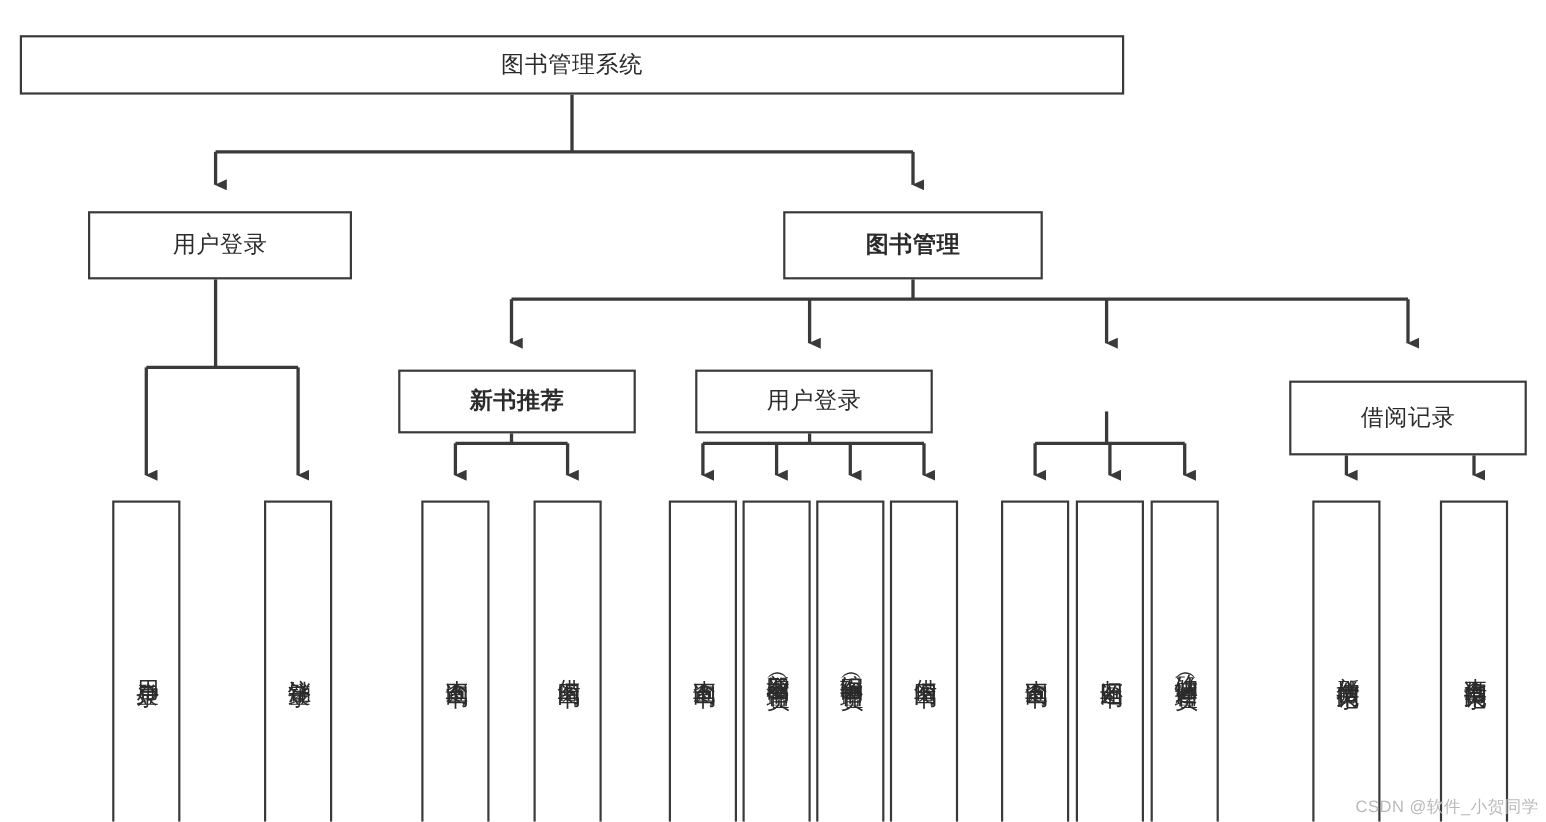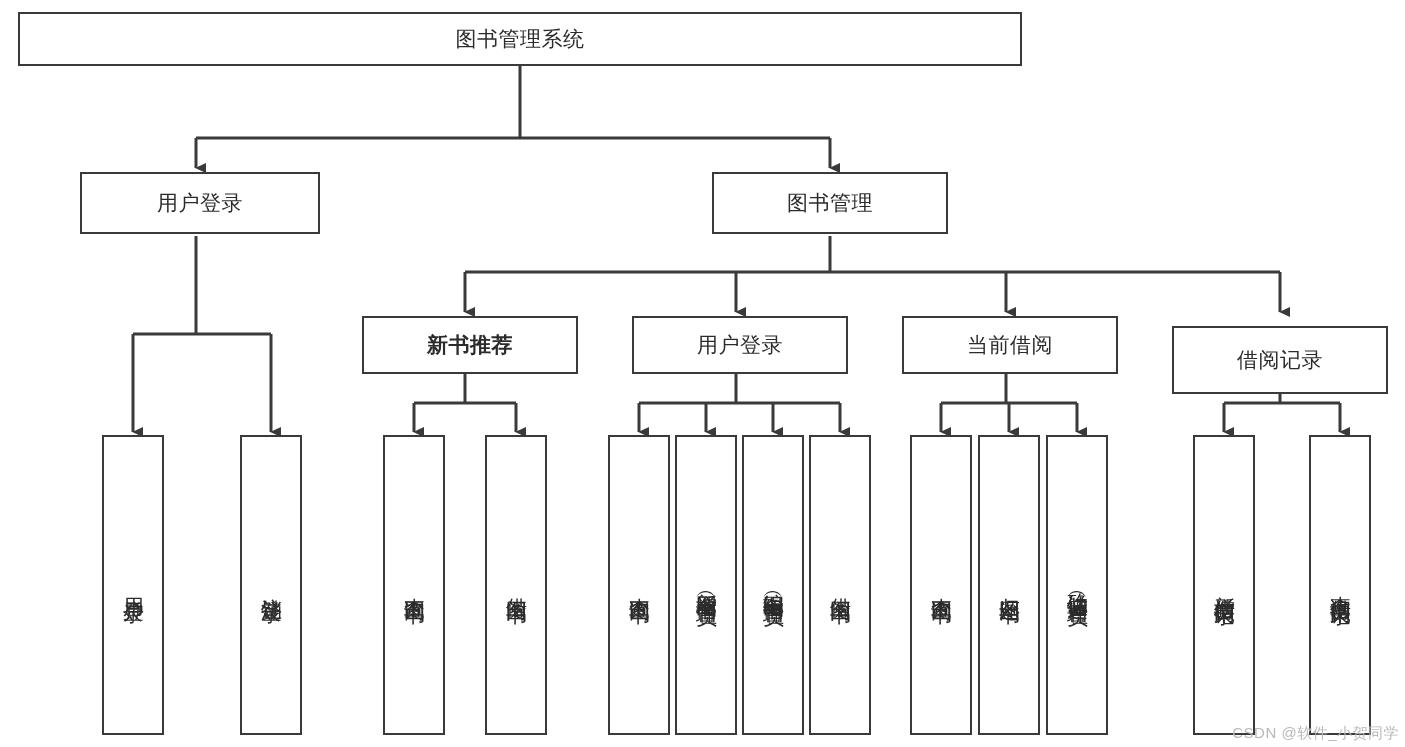--- a/index.html
+++ b/index.html
@@ -27,20 +27,21 @@
   }
   .node {
     position: absolute;
     box-sizing: border-box;
     background: #ffffff;
     border: 2px solid #3a3a3a;
     display: flex;
     align-items: center;
     justify-content: center;
     color: #2b2b2b;
+    margin-top: 20px;
   }
   .node-h {
     font-size: 21px;
     letter-spacing: 0.5px;
     line-height: 1.2;
     white-space: nowrap;
   }
   .node-leaf {
     font-size: 21px;
     line-height: 1.18;
@@ -121,32 +122,29 @@
     </g>
   </svg>
 
   <div class="node node-h" style="left:18px; top:12px; width:1004px; height:54px;">
     <span>图书管理系统</span>
   </div>
 
   <div class="node node-h" style="left:80px; top:172px; width:240px; height:62px;">
     <span>用户登录</span>
   </div>
-  <div class="node node-h" style="left:712px; top:172px; width:236px; height:62px;">
+  <div class="node node-h" style="left:712px; top:172px; width:236px; height:62px;font-weight:bold;">
     <span>图书管理</span>
   </div>
 
   <div class="node node-h" style="left:362px; top:316px; width:216px; height:58px;font-weight:bold;">
     <span>新书推荐</span>
   </div>
   <div class="node node-h" style="left:632px; top:316px; width:216px; height:58px;">
     <span>用户登录</span>
-  </div>
-  <div class="node node-h" style="left:902px; top:316px; width:216px; height:58px;">
-    <span>当前借阅</span>
   </div>
   <div class="node node-h" style="left:1172px; top:326px; width:216px; height:68px;justify-content:center;">
     <span>借阅记录</span>
   </div>
 
   <div class="node node-leaf" style="left:102px; top:435px; width:62px; height:300px;">
     <span class="vtext">用户登录</span>
   </div>
   <div class="node node-leaf" style="left:240px; top:435px; width:62px; height:300px;">
     <span class="vtext">注销登录</span>

